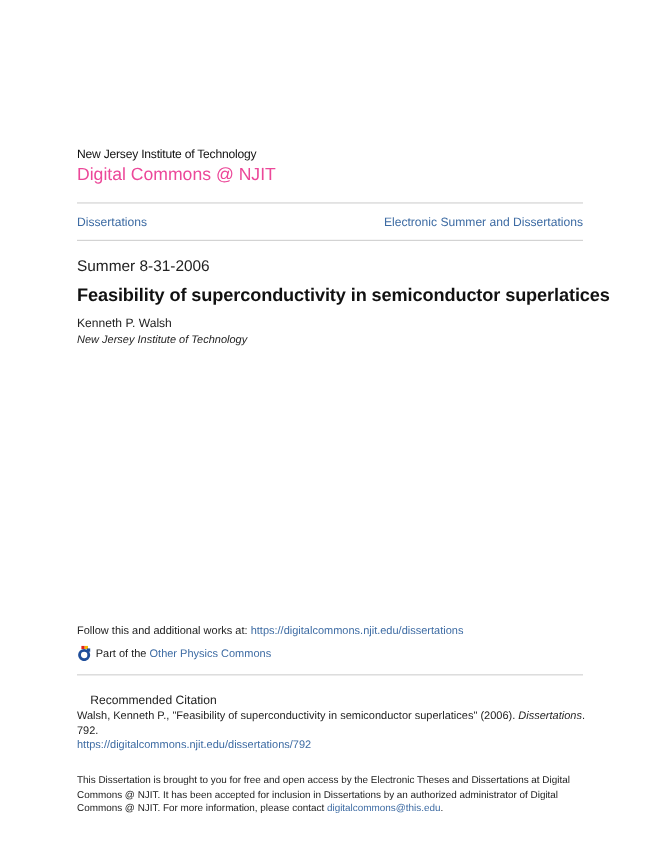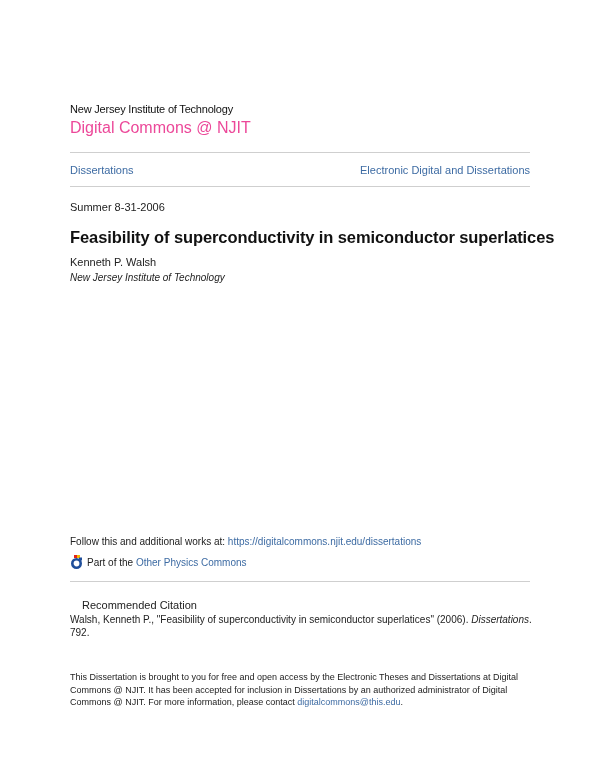--- a/index.html
+++ b/index.html
@@ -1,46 +1,46 @@
 <!DOCTYPE html>
 <html><head>
   <meta charset="utf-8">
   <style>
     html, body { margin: 0; padding: 0; background: #ffffff; }
     body { width: 600px; height: 776px; position: relative; overflow: hidden;
            font-family: "Liberation Sans", sans-serif; color: #222; }
-    .abs { position: absolute; }
+    .abs { position: absolute; margin-top: 32px; }
     .inst { left: 70px; top: 103px; font-size: 11px; color: #111; letter-spacing: -0.2px; }
     .repo { left: 70px; top: 119px; font-size: 16px; color: #ec4899; }
     .rule { left: 70px; width: 460px; height: 1px; background: #cfcfcf; }
     .link { color: #3d6ba3; text-decoration: none; }
     .crumb { top: 164px; font-size: 11px; }
     .crumb-left { left: 70px; }
     .crumb-right { right: 70px; }
-    .date { left: 70px; top: 201px; font-size: 11px; color: #222; }
+    .date { left: 70px; top: 201px; font-size: 14px; color: #222; }
     .title { left: 70px; top: 228px; font-size: 16.5px; color: #111; letter-spacing: -0.1px; font-weight: bold; }
     .author { left: 70px; top: 256px; font-size: 11px; color: #222; }
     .affil { left: 70px; top: 272px; font-size: 10px; font-style: italic; color: #222; }
     .follow { left: 70px; top: 536px; font-size: 10px; color: #222; }
     .partof { left: 70px; top: 555px; font-size: 10px; color: #222; display: flex; align-items: center; }
     .bp-icon { width: 14px; height: 14px; margin-right: 3px; position: relative; }
     .rec-head { left: 82px; top: 599px; font-size: 11px; color: #222; }
     .rec-body { left: 70px; top: 613px; width: 470px; font-size: 10px; line-height: 13px; color: #222; }
     .rec-body i { font-style: italic; }
     .notice { left: 70px; top: 671px; width: 465px; font-size: 9px; line-height: 12.5px; color: #222; }
   </style>
 </head>
 <body>
 
 <div class="abs inst">New Jersey Institute of Technology</div>
 <div class="abs repo">Digital Commons @ NJIT</div>
 
 <div class="abs rule" style="top:152px;"></div>
 <a class="abs crumb crumb-left link">Dissertations</a>
-<a class="abs crumb crumb-right link">Electronic Digital and Dissertations</a>
+<a class="abs crumb crumb-right link">Electronic Summer and Dissertations</a>
 <div class="abs rule" style="top:186px;"></div>
 
 <div class="abs date">Summer 8-31-2006</div>
 <div class="abs title">Feasibility of superconductivity in semiconductor superlatices</div>
 <div class="abs author">Kenneth P. Walsh</div>
 <div class="abs affil">New Jersey Institute of Technology</div>
 
 <div class="abs follow">
   <span>Follow this and additional works at: </span><a class="link">https://digitalcommons.njit.edu/dissertations</a>
 </div>
@@ -55,17 +55,18 @@
     </svg>
   </span>
   <span>Part of the </span>&nbsp;<a class="link">Other Physics Commons</a>
 </div>
 
 <div class="abs rule" style="top:581px;"></div>
 
 <div class="abs rec-head">Recommended Citation</div>
 <div class="abs rec-body">
   <span>Walsh, Kenneth P., "Feasibility of superconductivity in semiconductor superlatices" (2006). </span><i>Dissertations</i><span>. 792.</span><br>
+  <a class="link">https://digitalcommons.njit.edu/dissertations/792</a>
 </div>
 
 <div class="abs notice">
   <span>This Dissertation is brought to you for free and open access by the Electronic Theses and Dissertations at Digital Commons @ NJIT. It has been accepted for inclusion in Dissertations by an authorized administrator of Digital Commons @ NJIT. For more information, please contact </span><a class="link">digitalcommons@this.edu</a><span>.</span>
 </div>
 
 </body></html>

